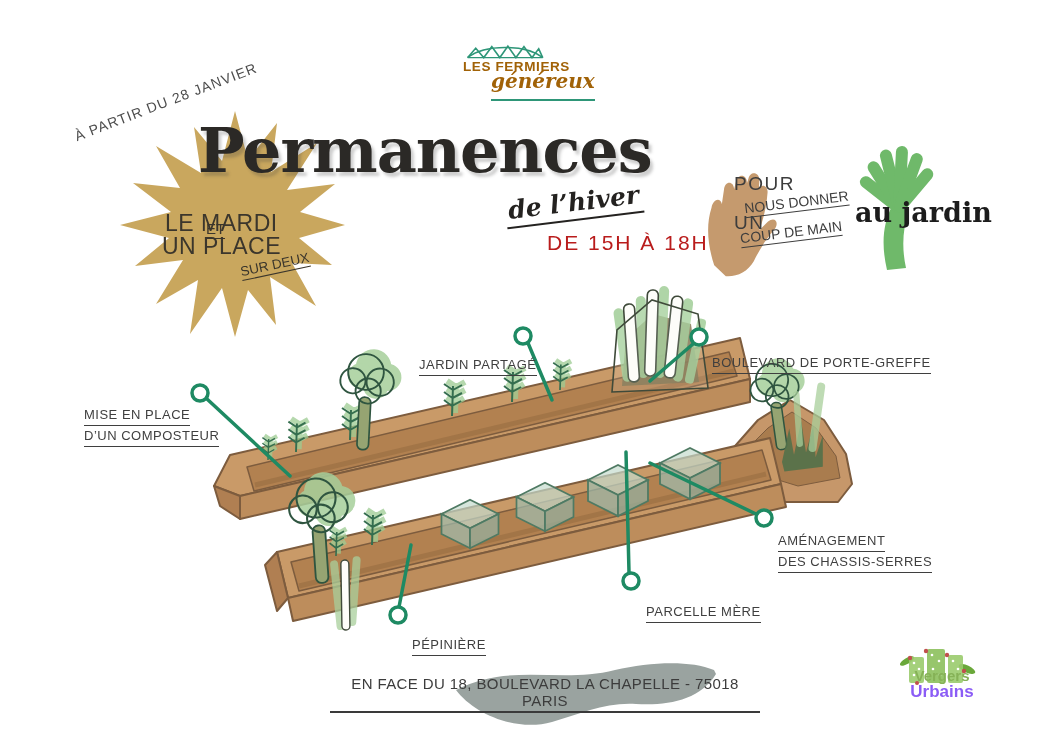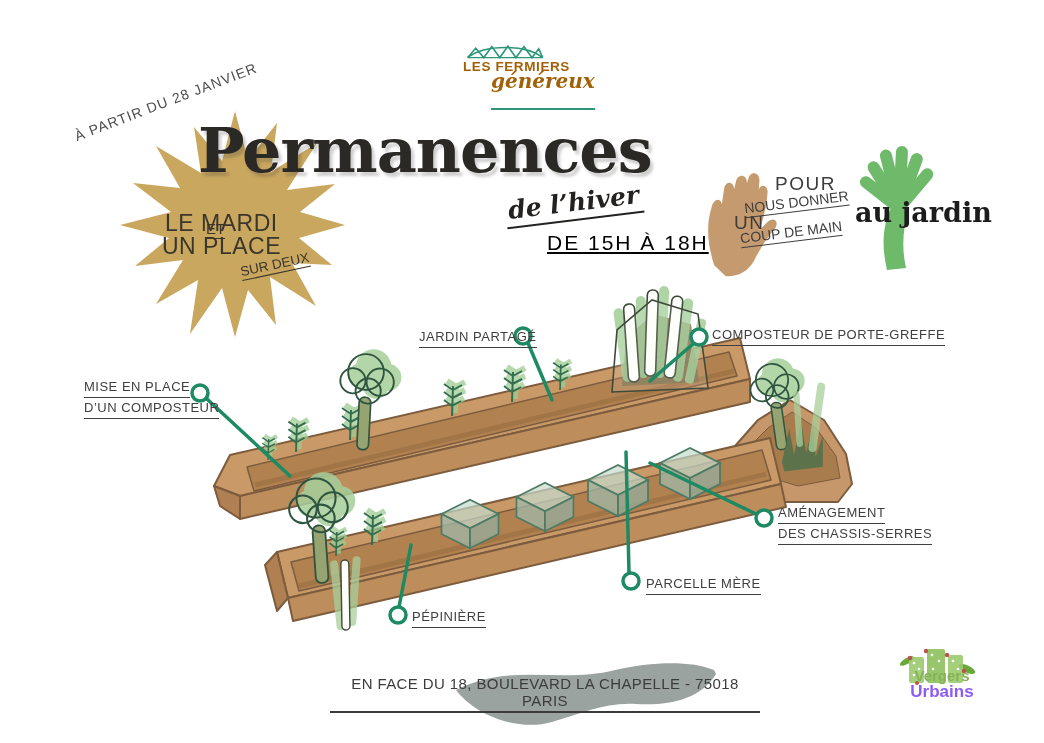--- a/index.html
+++ b/index.html
@@ -6,54 +6,54 @@
   .poster{position:relative;width:1044px;height:743px;background:#ffffff;overflow:hidden;
           font-family:"Liberation Sans",sans-serif;}
   .abs{position:absolute;}
   svg.bg{position:absolute;left:0;top:0;width:1044px;height:743px;}
 
   
   .brand{left:463px;top:40px;width:130px;color:#a16207;}
   .brand .nm1{font-size:13.5px;font-weight:bold;letter-spacing:.6px;margin-top:1px;}
   .brand .nm2{font-family:"DejaVu Serif",serif;font-style:italic;font-weight:bold;font-size:20px;
               margin-left:28px;margin-top:-3px;border-bottom:2px solid #2e9678;display:inline-block;
-              padding-bottom:16px;line-height:1.05;}
+              padding-bottom:7px;line-height:1.05;}
 
   .date-banner{left:78px;top:128px;font-size:14px;letter-spacing:1.1px;font-weight:500;color:#4b4b4b;
                transform:rotate(-21deg);transform-origin:0 100%;white-space:nowrap;}
 
   .title{left:198px;top:118px;width:440px;text-align:left;font-family:"DejaVu Serif",serif;
          font-weight:bold;font-size:62px;letter-spacing:-1px;color:#2b2926;line-height:1.05;
          text-shadow:3px 4px 3px rgba(60,60,60,.25);white-space:nowrap;}
   .subtitle{left:505px;top:188px;font-family:"DejaVu Serif",serif;font-weight:bold;font-style:italic;
             font-size:25px;color:#242220;transform:rotate(-7deg);border-bottom:2.5px solid #242220;
             padding:0 3px 2px 3px;white-space:nowrap;}
-  .hours{left:547px;top:231px;font-size:21px;letter-spacing:2px;font-weight:500;color:#000000;white-space:nowrap;text-decoration:underline;}
+  .hours{left:547px;top:231px;font-size:21px;letter-spacing:2px;font-weight:500;color:#b91c1c;white-space:nowrap;}
 
   
   .sch{color:#3b362c;font-weight:500;white-space:nowrap;}
   .sch.l1{left:165px;top:190px;font-size:23px;letter-spacing:.5px;margin-top:20px;}
   .sch.l2{left:206px;top:220px;font-size:15px;}
   .sch.l3{left:162px;top:233px;font-size:23px;letter-spacing:.5px;}
   .sch.l4{left:240px;top:257px;font-size:13.5px;transform:rotate(-12deg);}
   .sch .u{border-bottom:1.5px solid #3b362c;padding-bottom:1px;display:inline-block;}
 
   
   .help{color:#3d3d3d;font-weight:500;white-space:nowrap;}
-  .help.w1{left:734px;top:173px;font-size:19px;letter-spacing:1.5px;margin-left:41px;}
+  .help.w1{left:734px;top:173px;font-size:19px;letter-spacing:1.5px;}
   .help.p1{left:744px;top:194px;font-size:14px;transform:rotate(-7deg);}
   .help.w2{left:734px;top:212px;font-size:19px;letter-spacing:1.5px;}
   .help.p2{left:740px;top:224px;font-size:14px;transform:rotate(-7deg);}
   .help .u{border-bottom:1.5px solid #3d3d3d;padding-bottom:1px;display:inline-block;}
 
   .aujardin{left:840px;top:197px;font-family:"DejaVu Serif",serif;font-weight:bold;font-size:27px;
             color:#1c1c1c;white-space:nowrap;margin-left:15px;}
 
   
-  .lbl{font-size:13px;line-height:19px;letter-spacing:.5px;font-weight:500;color:#3f3f3f;white-space:nowrap;}
+  .lbl{font-size:13px;line-height:19px;letter-spacing:.5px;font-weight:500;color:#3f3f3f;white-space:nowrap;margin-top:28px;}
   .lbl .u{border-bottom:1.5px solid #3f3f3f;padding-bottom:1px;display:inline-block;}
   .lbl.composteur{left:84px;top:377px;width:104px;}
   .lbl.jardin{left:419px;top:327px;}
   .lbl.portegreffe{left:712px;top:325px;}
   .lbl.chassis{left:778px;top:503px;}
   .lbl.parcelle{left:646px;top:574px;}
   .lbl.pepiniere{left:412px;top:607px;}
 
   .address{left:330px;top:675px;width:430px;text-align:center;font-size:15px;letter-spacing:.4px;
            font-weight:500;color:#3c3c3c;}
@@ -267,21 +267,21 @@
   <div class="abs aujardin">au jardin</div>
 
   <div class="abs lbl composteur">
     <div><span class="u">MISE EN PLACE</span></div>
     <div><span class="u">D’UN COMPOSTEUR</span></div>
   </div>
   <div class="abs lbl jardin">
     <span class="u">JARDIN PARTAGÉ</span>
   </div>
   <div class="abs lbl portegreffe">
-    <span class="u">COMPOSTEUR DE PORTE-GREFFE</span>
+    <span class="u">BOULEVARD DE PORTE-GREFFE</span>
   </div>
   <div class="abs lbl chassis">
     <div><span class="u">AMÉNAGEMENT</span></div>
     <div><span class="u">DES CHASSIS-SERRES</span></div>
   </div>
   <div class="abs lbl parcelle">
     <span class="u">PARCELLE MÈRE</span>
   </div>
   <div class="abs lbl pepiniere">
     <span class="u">PÉPINIÈRE</span>

